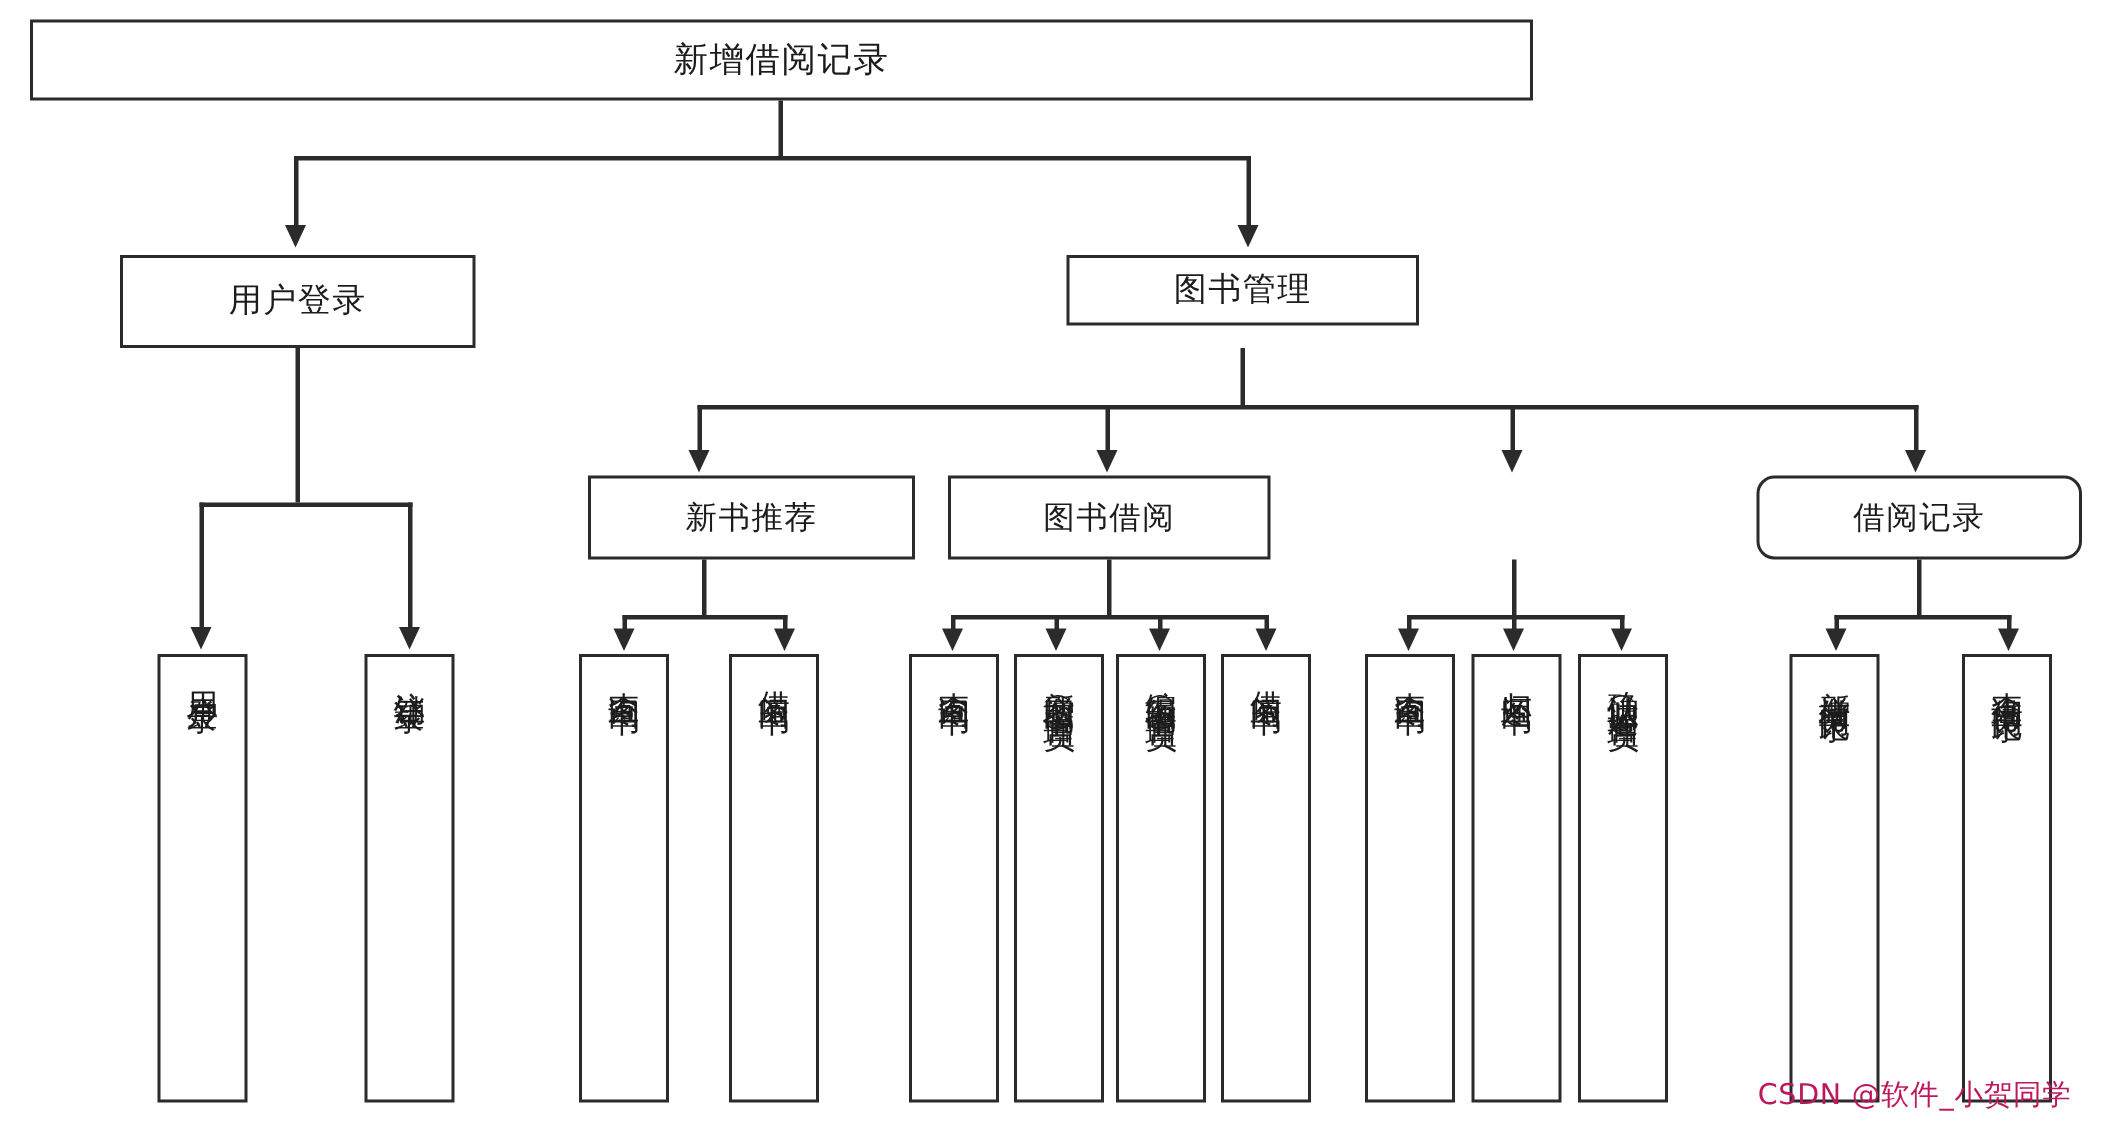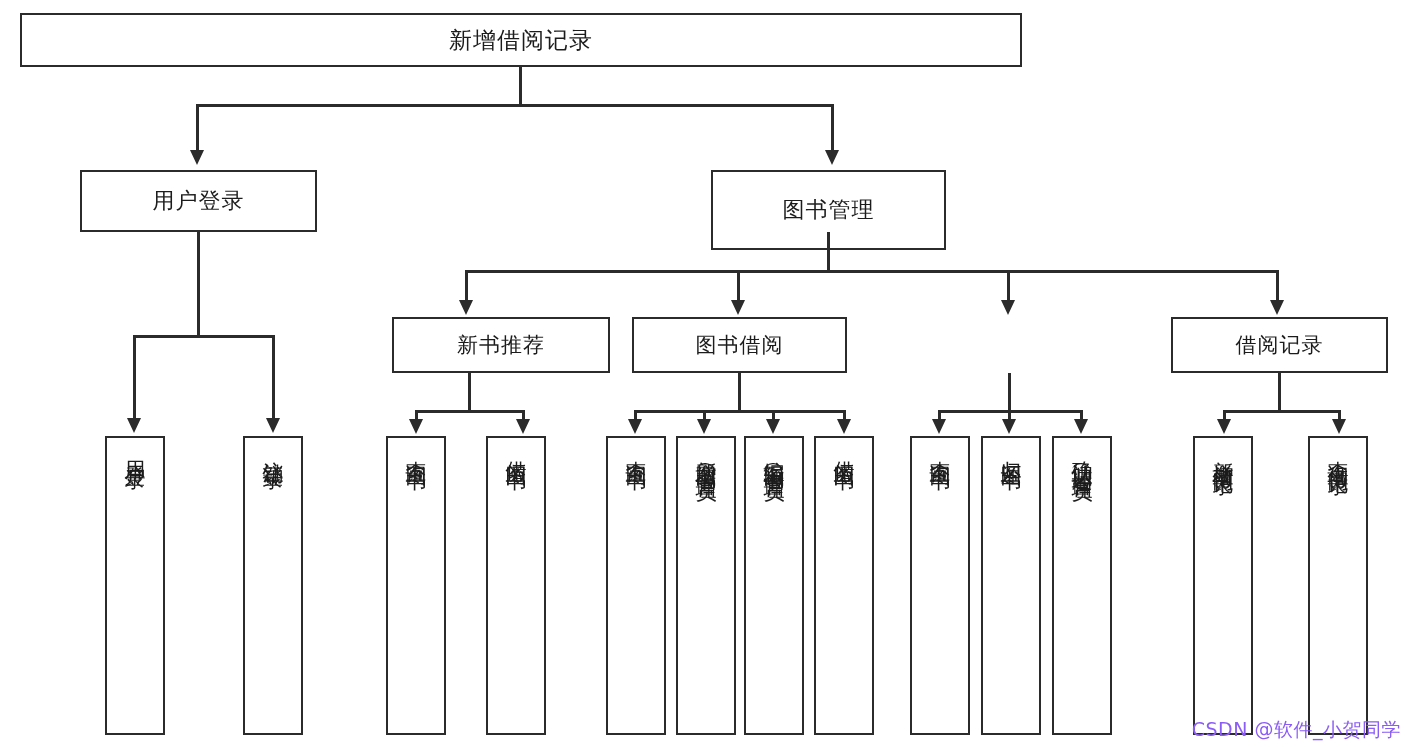--- a/index.html
+++ b/index.html
@@ -64,24 +64,24 @@
     position: absolute;
     width: 0;
     height: 0;
     border-left: 7px solid transparent;
     border-right: 7px solid transparent;
     border-top: 15px solid #2b2b2b;
   }
   
   #watermark {
     position: absolute;
-    right: 4px;
+    right: 24px;
     bottom: 4px;
     font-size: 19px;
-    color: #8b5cf6;
+    color: #be185d;
     letter-spacing: 0.5px;
     user-select: none;
     white-space: nowrap;
     margin-left: 19px;
   }
 </style>
 </head>
 <body>
 
 <div id="canvas">
@@ -97,21 +97,21 @@
   <div class="edge vline" style="left:196px; top:104px; width:3px; height:48px;"></div>
   <div class="arrow" style="left:190px; top:150px;"></div>
 
   <div class="edge vline" style="left:831px; top:104px; width:3px; height:48px;"></div>
   <div class="arrow" style="left:825px; top:150px;"></div>
 
   <div class="node level2" style="left:80px; top:170px; width:237px; height:62px;">
     <span>用户登录</span>
   </div>
 
-  <div class="node level2" style="left:711px; top:170px; width:235px; height:80px;">
+  <div class="node level2" style="left:711px; top:170px; width:235px; height:47px;">
     <span>图书管理</span>
   </div>
 
   <div class="edge vline" style="left:197px; top:232px; width:3px; height:103px;"></div>
   <div class="edge hline" style="left:133px; top:335px; width:142px; height:3px;"></div>
   <div class="edge vline" style="left:133px; top:335px; width:3px; height:84px;"></div>
   <div class="arrow" style="left:127px; top:418px;"></div>
   <div class="edge vline" style="left:272px; top:335px; width:3px; height:84px;"></div>
   <div class="arrow" style="left:266px; top:418px;"></div>
 
@@ -132,21 +132,21 @@
 
   <div class="node level3" style="left:360px; top:317px; width:218px; height:56px;margin-left:32px;">
     <span>新书推荐</span>
   </div>
 
   <div class="node level3" style="left:632px; top:317px; width:215px; height:56px;">
     <span>图书借阅</span>
   </div>
 
 
-  <div class="node level3" style="left:1171px; top:317px; width:217px; height:56px;">
+  <div class="node level3" style="left:1171px; top:317px; width:217px; height:56px;border-radius:12px;">
     <span>借阅记录</span>
   </div>
 
   <div class="edge vline" style="left:468px; top:373px; width:3px; height:37px;"></div>
   <div class="edge hline" style="left:415px; top:410px; width:110px; height:3px;"></div>
   <div class="edge vline" style="left:415px; top:410px; width:3px; height:10px;"></div>
   <div class="arrow" style="left:409px; top:419px;"></div>
   <div class="edge vline" style="left:522px; top:410px; width:3px; height:10px;"></div>
   <div class="arrow" style="left:516px; top:419px;"></div>
 

